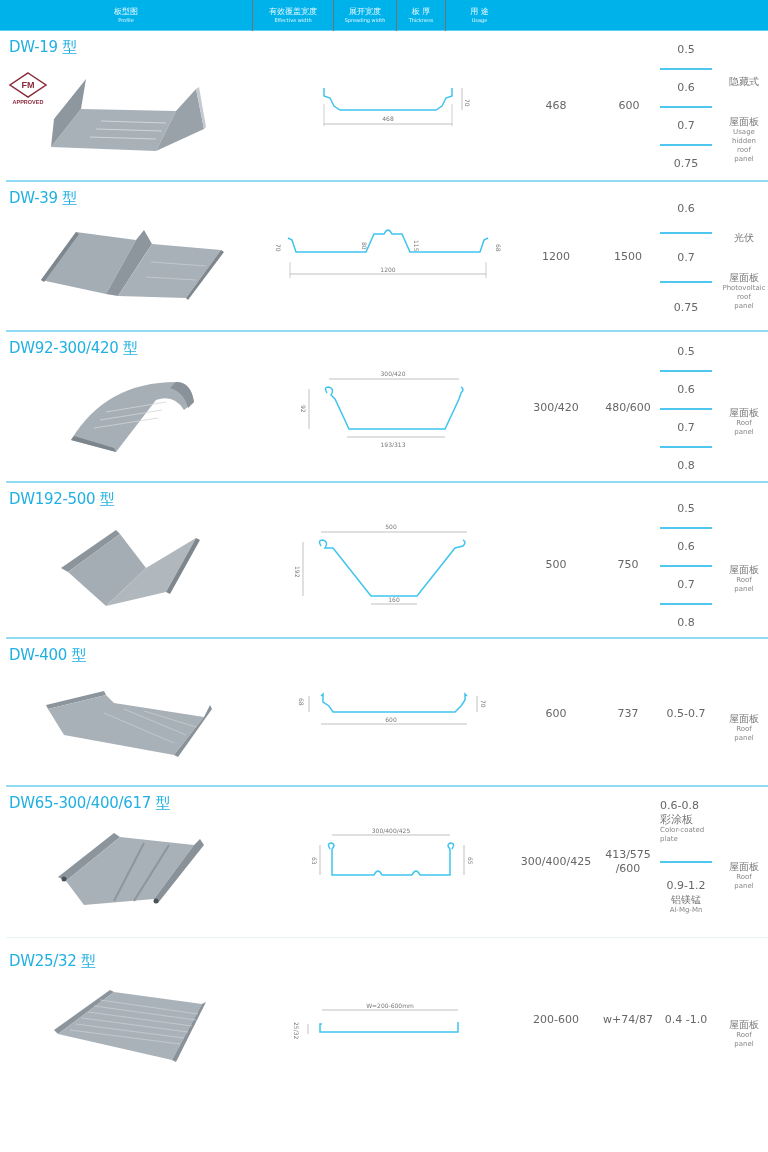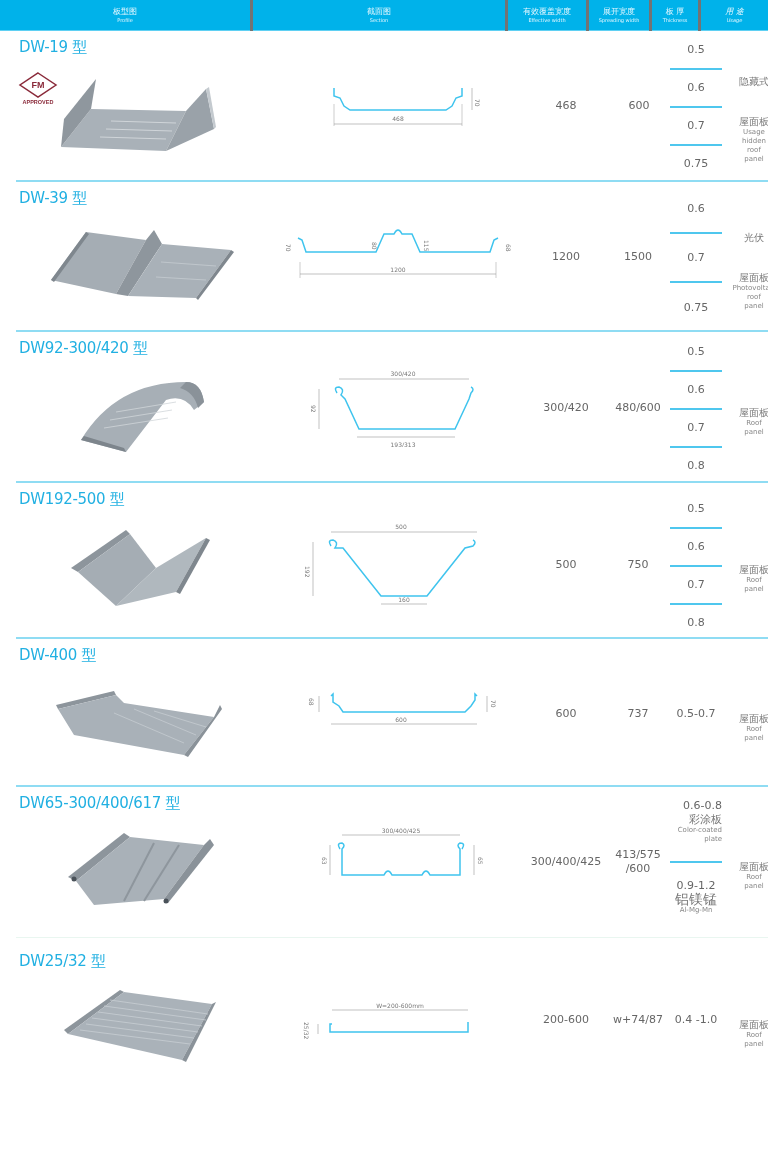--- a/index.html
+++ b/index.html
@@ -1,22 +1,22 @@
 <!DOCTYPE html>
 <html><head>
 <meta charset="utf-8">
 <style>
   * { box-sizing: border-box; margin: 0; padding: 0; }
   body { width: 768px; height: 1152px; background: #ffffff; font-family: "DejaVu Sans", sans-serif; color: #6e6e6e; overflow: hidden; position: relative; }
   .header { position: absolute; top: 0; left: 0; width: 768px; height: 31px; background: #00b2ea; display: flex; border-bottom: 1px solid #5fd0f3; }
-  .hcell { height: 31px; display: flex; flex-direction: column; align-items: center; justify-content: center; color: #e6f8ff; border-right: 3px solid #737373; }
-  .hcell:last-child { border-right: none; font-style: italic; }
+  .hcell { height: 31px; display: flex; flex-direction: column; align-items: center; justify-content: center; color: #e6f8ff; border-right: 1px solid #737373; }
+  .hcell:last-child { border-right: none; }
   .hcell .zh { font-size: 8px; line-height: 10px; }
   .hcell .en { font-size: 5px; line-height: 7px; }
-  .row { position: absolute; left: 16px; width: 616px; }
+  .row { position: absolute; left: 6px; width: 616px; }
   .row .divider { position: absolute; left: 0; bottom: 0; width: 768px; height: 2px; background: #8fdcf3; }
   .title { position: absolute; left: 3px; top: 7px; font-size: 15px; color: #21b0e2; letter-spacing: -0.3px; white-space: nowrap; font-family: "DejaVu Sans", sans-serif; }
   .profile { position: absolute; left: 30px; }
   .section { position: absolute; left: 285px; }
   .val { position: absolute; font-size: 11px; color: #666; text-align: center; transform: translate(-50%, -50%); white-space: nowrap; line-height: 14px; }
   .thick-col { position: absolute; left: 654px; width: 52px; }
   .thick-item { position: absolute; width: 52px; text-align: center; font-size: 11px; color: #666; transform: translateY(-50%); }
   .thick-line { position: absolute; left: 0; width: 52px; height: 2px; background: #4fc7ee; }
   .usage { position: absolute; left: 708px; width: 60px; text-align: center; transform: translateY(-50%); }
   .usage .zh { font-size: 10px; color: #777; line-height: 13px; display: block; margin-top: 27px; }
@@ -25,24 +25,20 @@
   .sub { display: block; }
 </style>
 </head>
 <body>
 
 <div class="header">
   <div class="hcell" style="width:253px">
     <span class="zh">板型图</span>
     <span class="en">Profile</span>
   </div>
-  <div class="hcell" style="width:255px">
-    <span class="zh">截面图</span>
-    <span class="en">Section</span>
-  </div>
   <div class="hcell" style="width:81px">
     <span class="zh">有效覆盖宽度</span>
     <span class="en">Effective width</span>
   </div>
   <div class="hcell" style="width:63px">
     <span class="zh">展开宽度</span>
     <span class="en">Spreading width</span>
   </div>
   <div class="hcell" style="width:49px">
     <span class="zh">板 厚</span>
@@ -265,30 +261,30 @@
     <text x="16" y="30" font-size="6" fill="#777" transform="rotate(90 16 30)">63</text>
     <line x1="168" y1="18" x2="168" y2="48" stroke="#999" stroke-width="0.6"></line>
     <text x="172" y="30" font-size="6" fill="#777" transform="rotate(90 172 30)">65</text>
   </svg>
   <div class="val" style="left:550px;top:75px">300/400/425</div>
   <div class="val" style="left:622px;top:75px">
     <span class="sub">413/575</span>
     <span class="sub">/600</span>
   </div>
   <div class="thick-col" style="top:0;height:151px">
-    <div style="position:absolute;top:12px;width:52px;text-align:right">
+    <div style="position:absolute;top:12px;width:52px;text-align:left">
       <span class="sub" style="font-size:11px;color:#666;line-height:14px">0.6-0.8</span>
       <span class="sub" style="font-size:11px;color:#777;line-height:13px">彩涂板</span>
       <span class="sub" style="font-size:7px;color:#888;line-height:9px">Color-coated</span>
       <span class="sub" style="font-size:7px;color:#888;line-height:9px">plate</span>
     </div>
     <div class="thick-line" style="top:74px"></div>
     <div style="position:absolute;top:92px;width:52px;text-align:center">
       <span class="sub" style="font-size:11px;color:#666;line-height:14px">0.9-1.2</span>
-      <span class="sub" style="font-size:14px;color:#777;line-height:13px">铝镁锰</span>
+      <span class="sub" style="font-size:10px;color:#777;line-height:13px">铝镁锰</span>
       <span class="sub" style="font-size:7px;color:#888;line-height:9px">Al-Mg-Mn</span>
     </div>
   </div>
   <div class="usage" style="top:75px">
     <span class="zh">屋面板</span>
     <span class="en">Roof</span>
     <span class="en">panel</span>
   </div>
   <div class="divider" style="background:#e9f6f0;height:1px"></div>
 </div>

